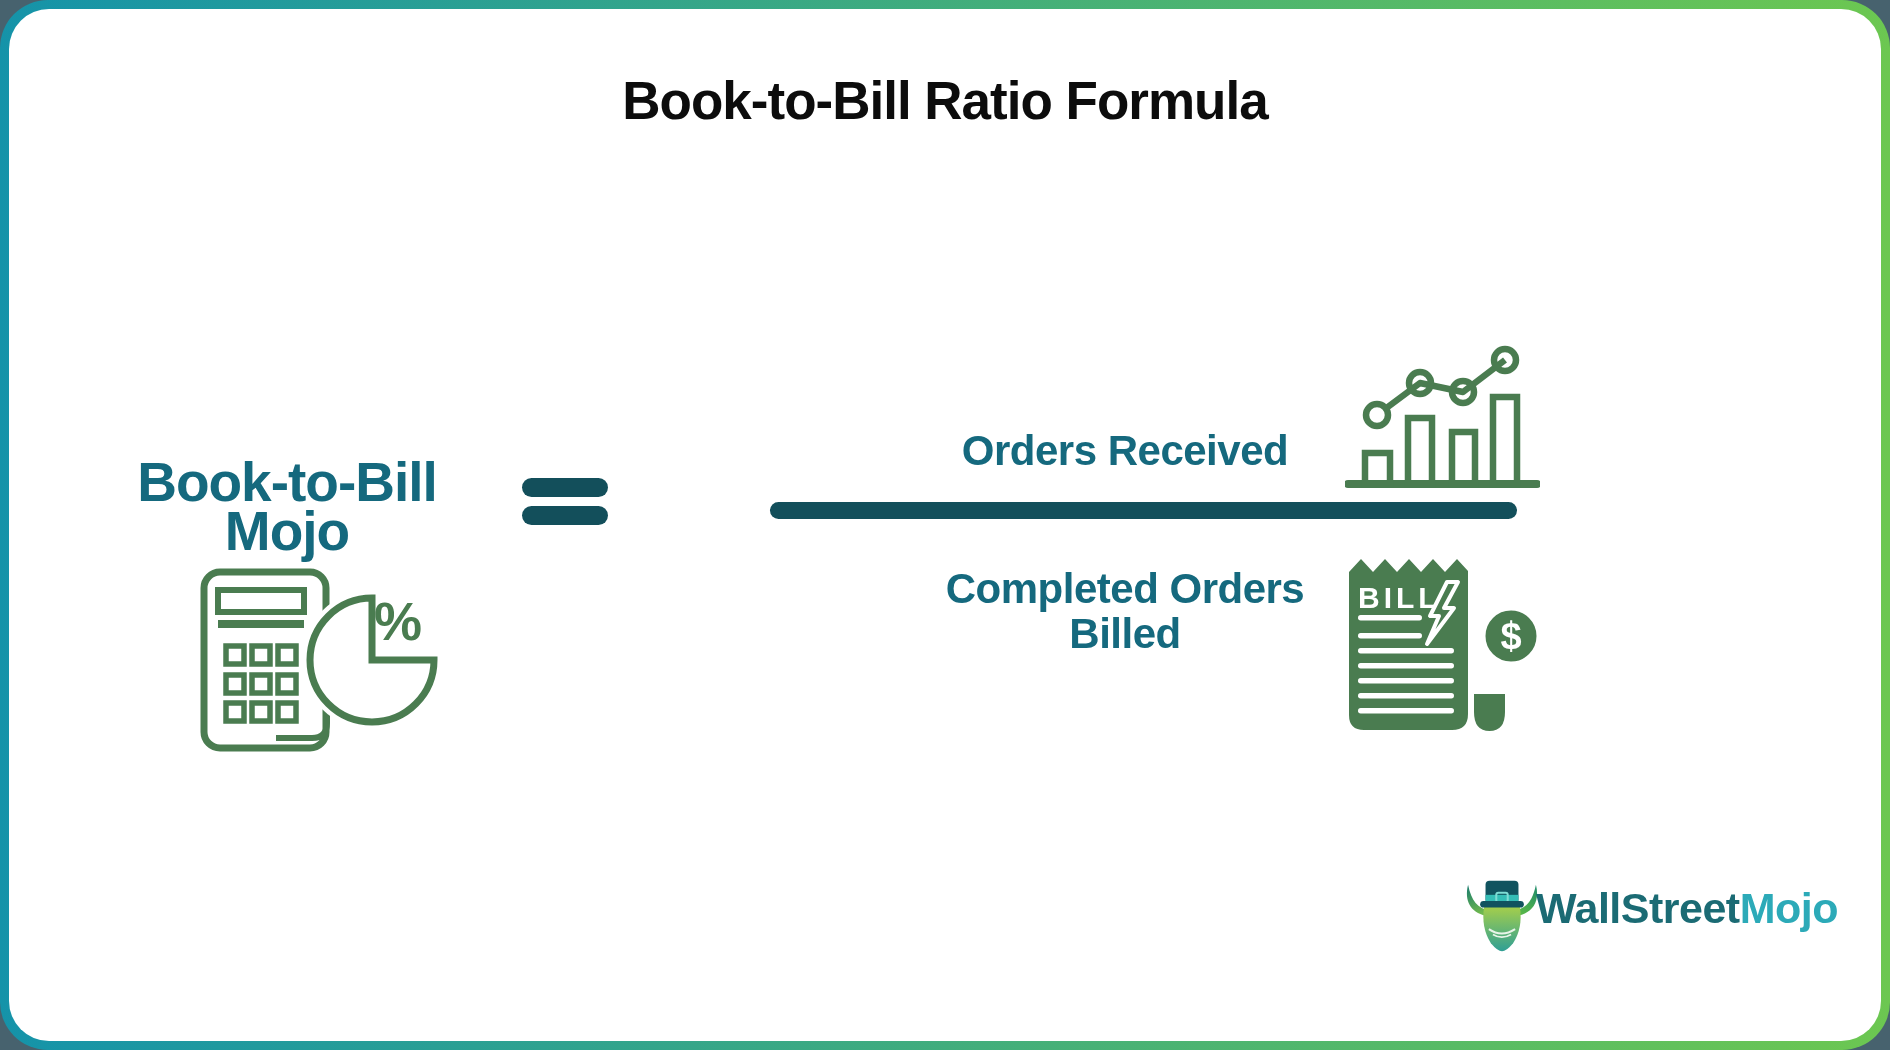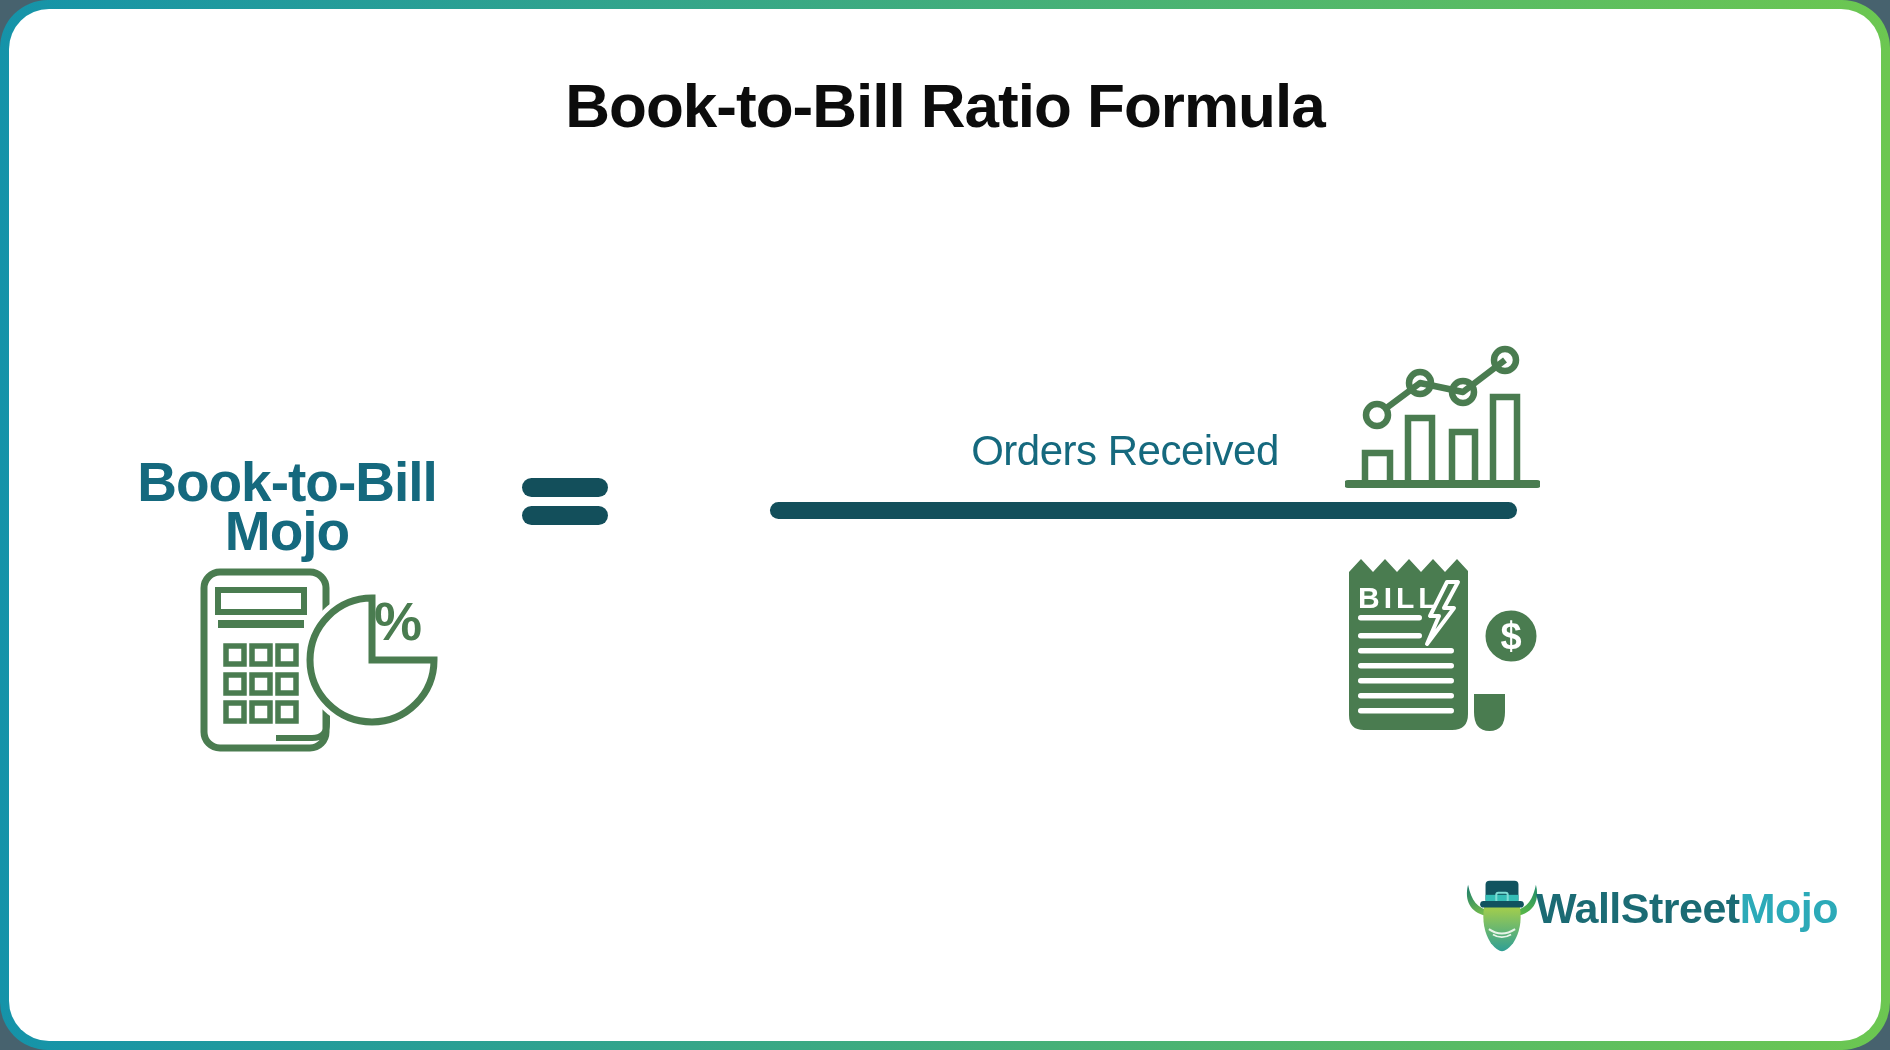--- a/index.html
+++ b/index.html
@@ -23,21 +23,21 @@
     inset: 9px;
     border-radius: 40px;
     background: #ffffff;
   }
 
   .page-title {
     position: absolute;
     left: 0; right: 0;
     top: 70px;
     text-align: center;
-    font-size: 62px;
+    font-size: 53px;
     font-weight: 800;
     letter-spacing: -1px;
     color: var(--title-color, #0c0c0c);
   }
 
   .lhs-label {
     position: absolute;
     left: 137px;
     top: 458px;
     width: 300px;
@@ -66,21 +66,21 @@
     background: var(--dark-teal, #134f5b);
   }
 
   .numerator-label {
     position: absolute;
     left: 795px;
     top: 427px;
     width: 660px;
     text-align: center;
     font-size: 42px;
-    font-weight: 400;
+    font-weight: 700;
     letter-spacing: -0.5px;
     color: var(--teal-text, #15697e);
   }
 
   .fraction-bar {
     position: absolute;
     left: 770px;
     top: 502px;
     width: 747px;
     height: 17px;
@@ -177,20 +177,24 @@
     <rect class="g-stroke" x="148" y="61" width="24" height="87" stroke-width="6.5"></rect>
     <polyline class="g-stroke" points="32,79 75,47 118,56 160,24" stroke-width="6.5" stroke-linejoin="round"></polyline>
     <circle class="g-stroke w-fill" cx="32" cy="79" r="11" stroke-width="6.5" fill="#ffffff"></circle>
     <circle class="g-stroke" cx="75" cy="47" r="11" stroke-width="6.5" fill="#ffffff"></circle>
     <circle class="g-stroke" cx="118" cy="56" r="11" stroke-width="6.5" fill="#ffffff"></circle>
     <circle class="g-stroke" cx="160" cy="24" r="11" stroke-width="6.5" fill="#ffffff"></circle>
   </svg>
 
   <div class="fraction-bar"></div>
 
+  <div class="denominator-label">
+    <div>Completed Orders</div>
+    <div>Billed</div>
+  </div>
 
   <svg class="bill-icon" width="205" height="205" viewBox="0 0 205 205">
     <path class="g-fill" d="M 1,163 V 20 L 13,7 L 25,20 L 37,7 L 49,20 L 61,7 L 73,20 L 85,7 L 97,20 L 109,7 L 120,19 V 162 Q 120,178 104,178 H 16 Q 1,178 1,163 Z"></path>
     <text class="bill-word" x="10" y="56">BILL</text>
     <rect class="w-fill" x="10" y="63" width="64" height="5.5" rx="2.7"></rect>
     <path d="M 99,30 L 82,64 H 91 L 79,92 L 106,56 H 96 L 110,30 Z" fill="none" stroke="#ffffff" stroke-width="4" stroke-linejoin="round"></path>
     <rect class="w-fill" x="10" y="81" width="64" height="5.5" rx="2.7"></rect>
     <rect class="w-fill" x="10" y="96" width="96" height="5.5" rx="2.7"></rect>
     <rect class="w-fill" x="10" y="111" width="96" height="5.5" rx="2.7"></rect>
     <rect class="w-fill" x="10" y="126" width="96" height="5.5" rx="2.7"></rect>

